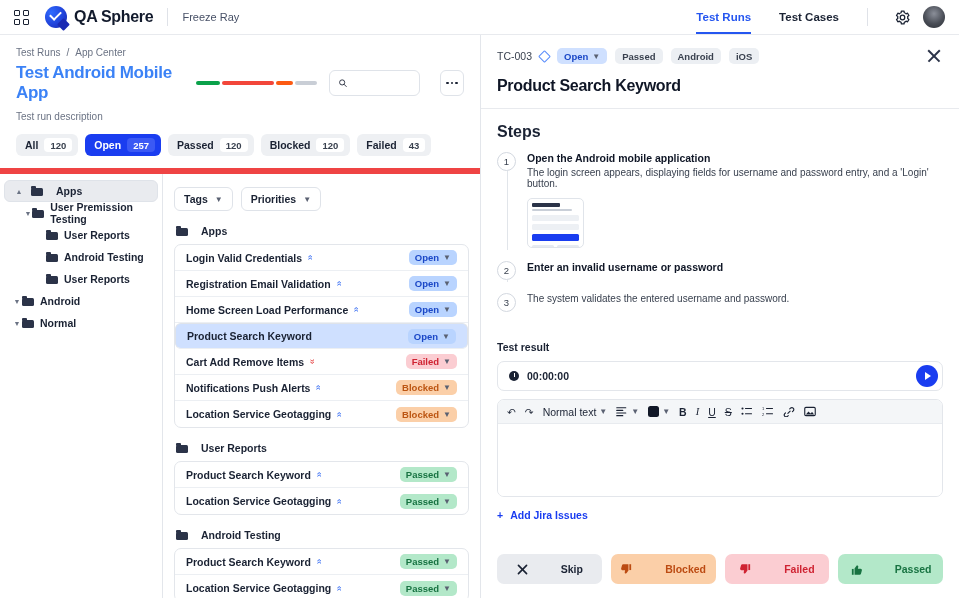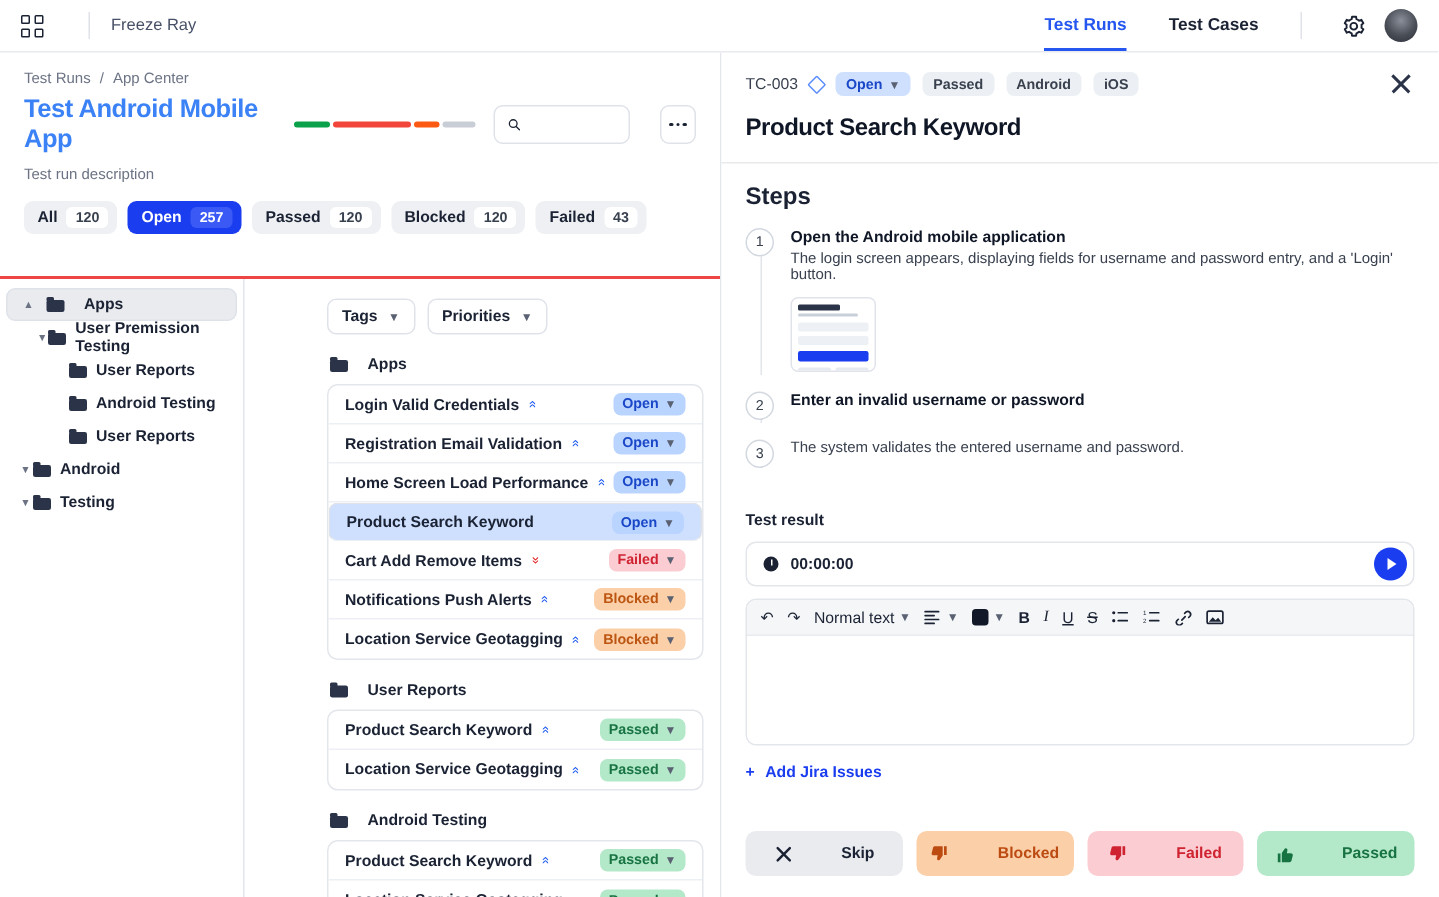--- a/index.html
+++ b/index.html
@@ -61,21 +61,21 @@
     display: flex; align-items: center; justify-content: center; gap: 2px; background: #fff; cursor: pointer; }
   .more-btn i { width: 2.5px; height: 2.5px; border-radius: 50%; background: #1a2233; display: block; }
   .run-desc { font-size: 10px; color: #6b7384; margin-top: 8px; }
   .filters { display: flex; gap: 7px; margin-top: 12px; }
   .fchip { display: flex; align-items: center; gap: 6px; background: #eef0f3; border-radius: 6px;
     padding: 4px 6px 4px 9px; font-size: 10.5px; font-weight: bold; color: #1a2233; cursor: pointer; }
   .fchip .cnt { background: #fff; border-radius: 4px; padding: 1.5px 6px; font-size: 9.5px; font-weight: bold; color: #39414f; }
   .fchip.active { background: #1a3df0; color: #fff; }
   .fchip.active .cnt { background: #3b59f4; color: #fff; }
   
-  .lower { display: flex; flex: 1; min-height: 0; border-top: 2px solid #ef4444; margin-top: 28px; gap: 44px; }
+  .lower { display: flex; flex: 1; min-height: 0; border-top: 6px solid #ef4444; margin-top: 12px; }
   .tree { width: 163px; border-right: 1px solid #e3e6eb; padding: 6px 0; overflow: hidden; }
   .tnode { display: flex; align-items: center; height: 22px; padding: 0 8px; font-size: 10.5px;
     font-weight: bold; color: #1a2233; cursor: pointer; border-radius: 5px; margin: 0 4px; }
   .tnode.sel { background: #e9ebef; }
   .caret { width: 10px; font-size: 7px; color: #6b7384; display: inline-block; text-align: center; }
   .folder { width: 12px; height: 10px; margin-right: 6px; position: relative; flex: none; }
   .folder::before { content: ""; position: absolute; left: 0; top: 1.5px; width: 12px; height: 8.5px;
     background: #2b3348; border-radius: 1.5px; }
   .folder::after { content: ""; position: absolute; left: 0; top: 0; width: 5px; height: 3px;
     background: #2b3348; border-radius: 1px; }
@@ -160,20 +160,28 @@
 </head>
 <body>
 
 <div class="topbar">
   <div class="grid-icon">
       <i></i>
       <i></i>
       <i></i>
       <i></i>
     </div>
+  <div class="brand">
+    <div class="brand-logo">
+      <div class="c"></div>
+        <div class="tail"></div>
+        <div class="check"></div>
+    </div>
+    <div class="brand-name">QA Sphere</div>
+  </div>
   <div class="divider-v"></div>
   <div class="project-name">Freeze Ray</div>
   <div class="topnav">
     <div class="topnav-item active">Test Runs</div>
     <div class="topnav-item">Test Cases</div>
     <div class="divider-v"></div>
     <svg class="gear" viewBox="0 0 24 24">
       <path fill="none" stroke="#1a2233" stroke-width="1.8" d="M12 15.2a3.2 3.2 0 1 0 0-6.4 3.2 3.2 0 0 0 0 6.4z"></path>
       <path fill="none" stroke="#1a2233" stroke-width="1.8" stroke-linejoin="round" d="M19.4 12c0-.5-.05-1-.14-1.47l1.8-1.3-1.9-3.3-2.1.83a7.3 7.3 0 0 0-2.54-1.47L14.2 3h-3.8l-.33 2.3c-.93.3-1.79.8-2.53 1.46l-2.1-.83-1.9 3.3 1.8 1.3a7.6 7.6 0 0 0 0 2.94l-1.8 1.3 1.9 3.3 2.1-.83c.74.66 1.6 1.16 2.53 1.46L10.4 21h3.8l.33-2.3a7.3 7.3 0 0 0 2.53-1.46l2.1.83 1.9-3.3-1.8-1.3c.09-.47.14-.97.14-1.47z"></path>
     </svg>
@@ -265,21 +273,21 @@
             <span>User Reports</span>
           </div>
           <div class="tnode l1">
             <span class="caret">▼</span>
             <span class="folder"></span>
             <span>Android</span>
           </div>
           <div class="tnode l1">
             <span class="caret">▼</span>
             <span class="folder"></span>
-            <span>Testing</span>
+            <span>Normal</span>
           </div>
         </div>
       <div class="caselist">
         <div class="selrow">
           <div class="sel">
             <span>Tags</span>
             <span class="chev">▼</span>
           </div>
           <div class="sel">
             <span>Priorities</span>

